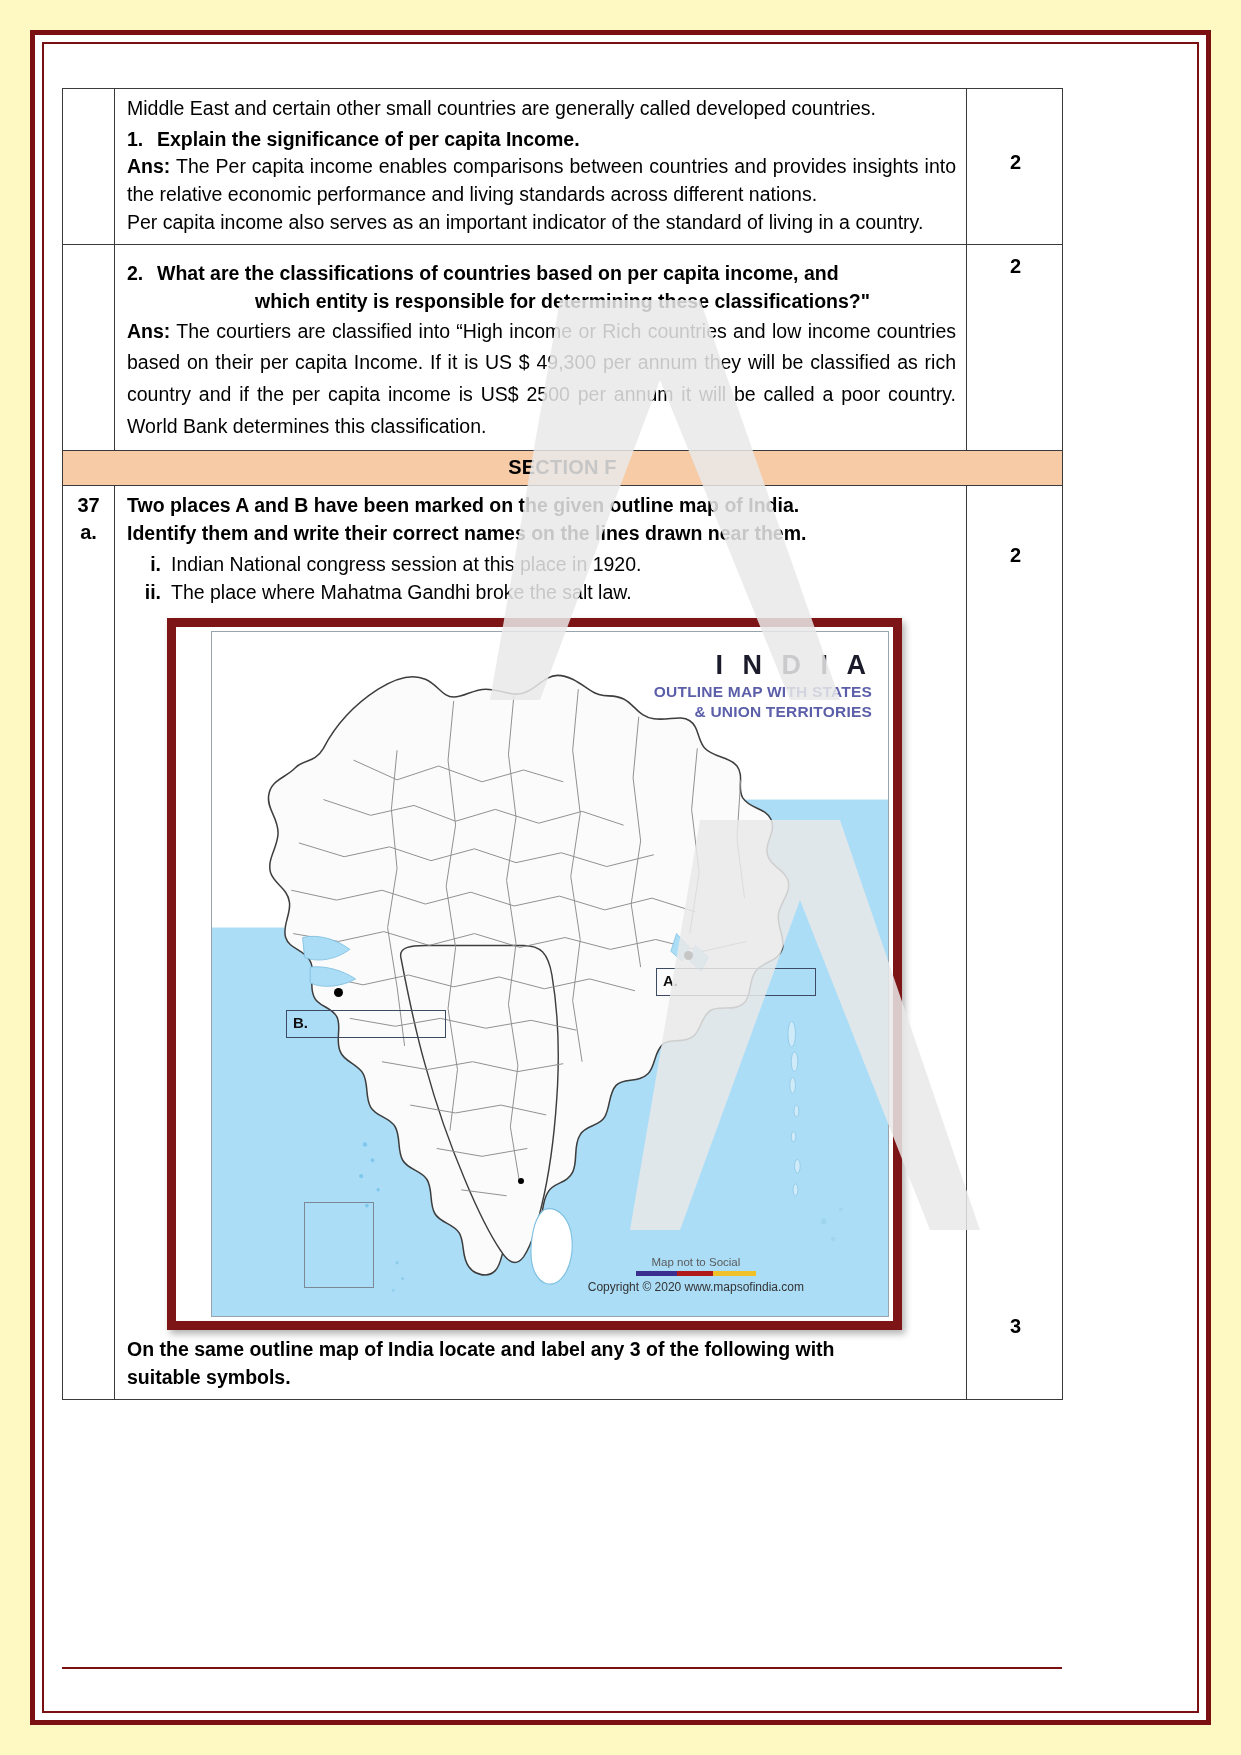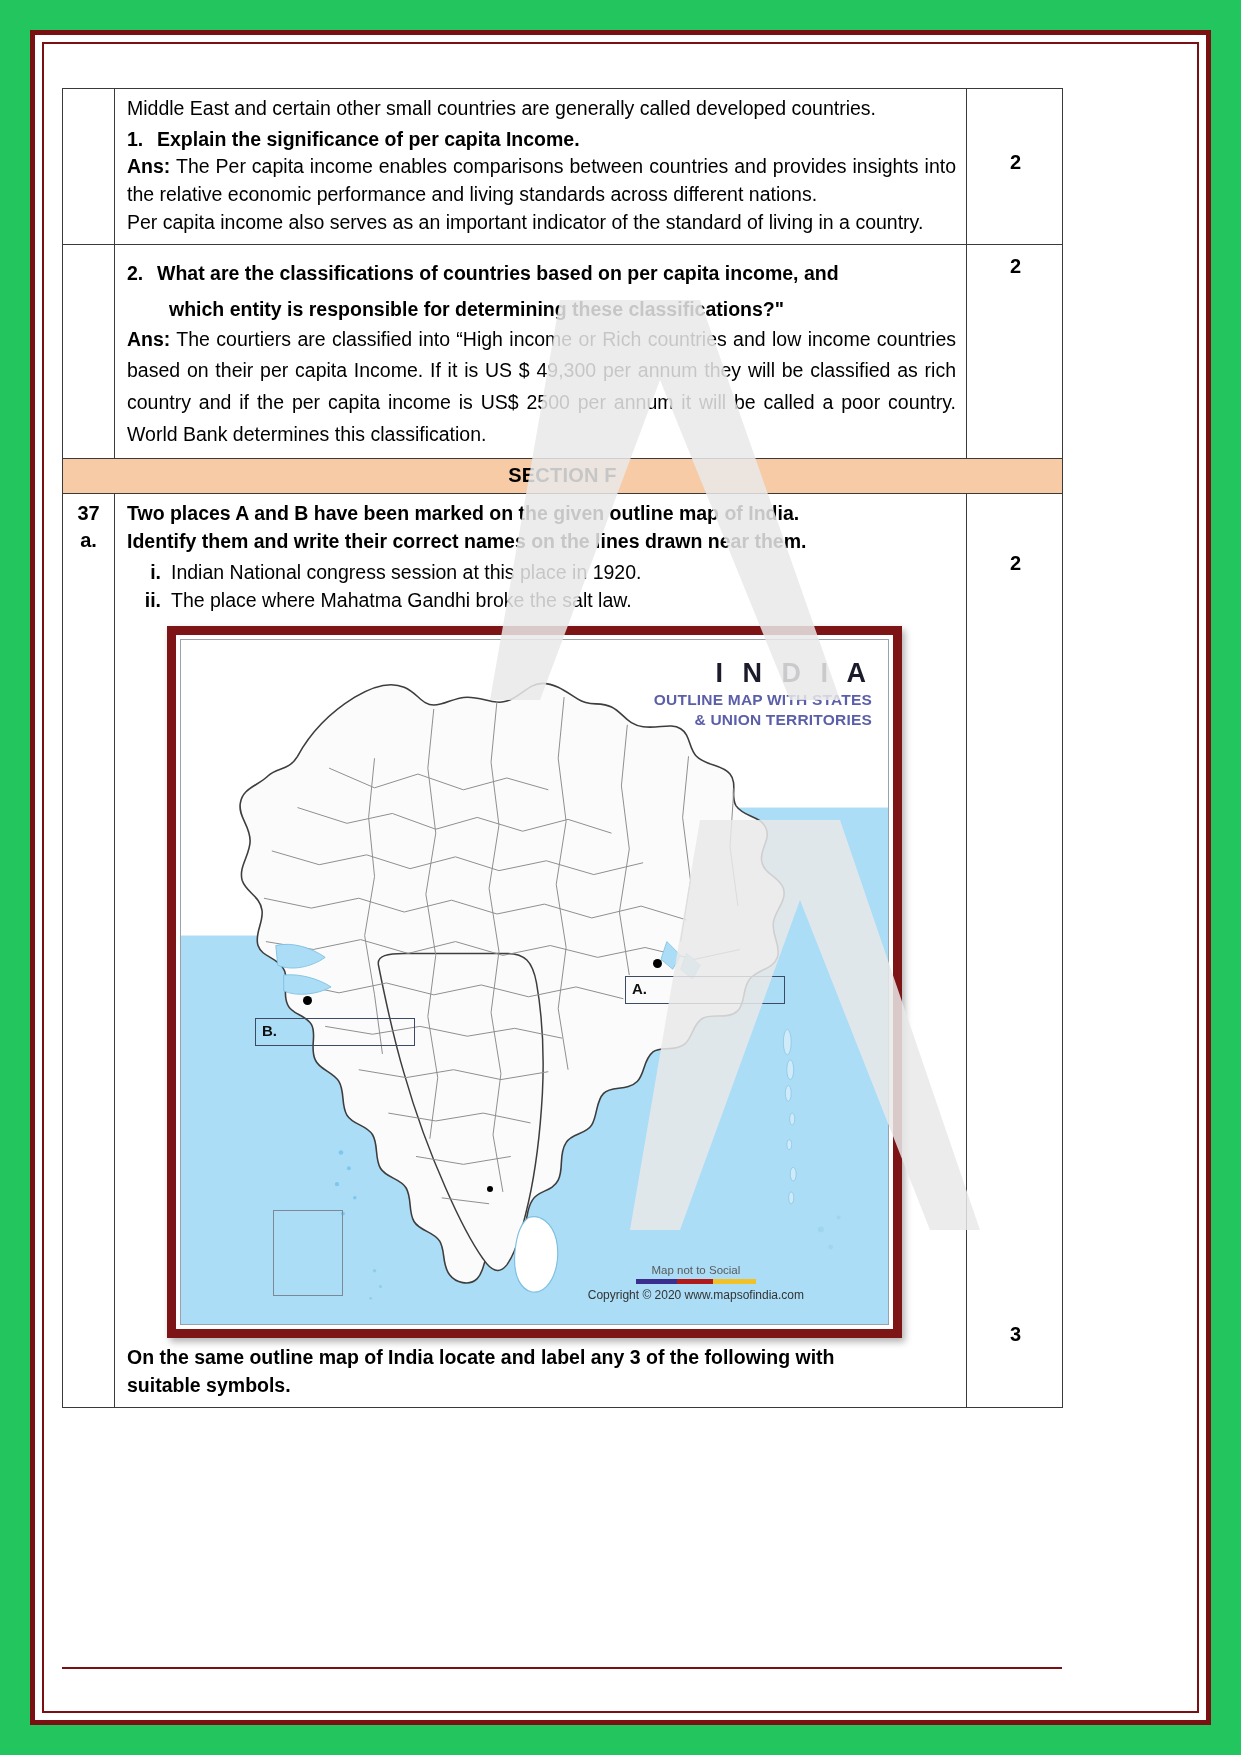--- a/index.html
+++ b/index.html
@@ -4,21 +4,21 @@
 <style>
   * { box-sizing: border-box; margin: 0; padding: 0; }
   html, body {
     width: 1241px; height: 1755px;
     background: #ffffff;
     font-family: "Liberation Sans", sans-serif;
   }
   .page {
     position: relative;
     width: 1241px; height: 1755px;
-    background: #22c55e;
+    background: #fef9c3;
     overflow: hidden;
   }
   
   .frame-outer {
     position: absolute;
     left: 30px; top: 30px;
     width: 1181px; height: 1695px;
     border: 5px solid #7b1013;
     background: #ffffff;
   }
@@ -130,20 +130,21 @@
     background: #ffffff;
     border: 9px solid #7d1416;
     box-shadow: 3px 4px 7px rgba(0,0,0,0.30);
   }
   .map-inner {
     position: absolute;
     inset: 4px;
     border: 1px solid #9aa3ab;
     background: #ffffff;
     overflow: hidden;
+    margin-left: 31px;
   }
   .map-svg { display: block; width: 100%; height: 100%; }
 
   .map-title {
     position: absolute;
     right: 16px; top: 18px;
     text-align: right;
     z-index: 5;
     pointer-events: none;
   }
@@ -270,21 +271,21 @@
       </tr>
 
       <tr>
         <td class="col-num"></td>
         <td class="col-body">
           <div class="cell-pad" style="padding-top:12px;">
             <div class="qline">
               <span class="marker">2.</span>
               <span class="txt">What are the classifications of countries based on per capita income, and</span>
             </div>
-            <div class="qline" style="margin-top:8px;">
+            <div class="qline" style="margin-top:0;text-align:center;">
               <span class="marker"></span>
               <span class="txt" style="padding-left:12px;">which entity is responsible for determining these classifications?"</span>
             </div>
             <p class="body-text loose ans-line"><span class="bold">Ans:</span> <span>The courtiers are classified into “High income or Rich countries and low income countries based on their per capita Income. If it is US $ 49,300 per annum they will be classified as rich country and if the per capita income is US$ 2500 per annum it will be called a poor country. World Bank determines this classification.</span></p>
           </div>
         </td>
         <td class="col-marks">
           <div class="cell-pad marks" style="padding-top:10px;">2</div>
         </td>
       </tr>

